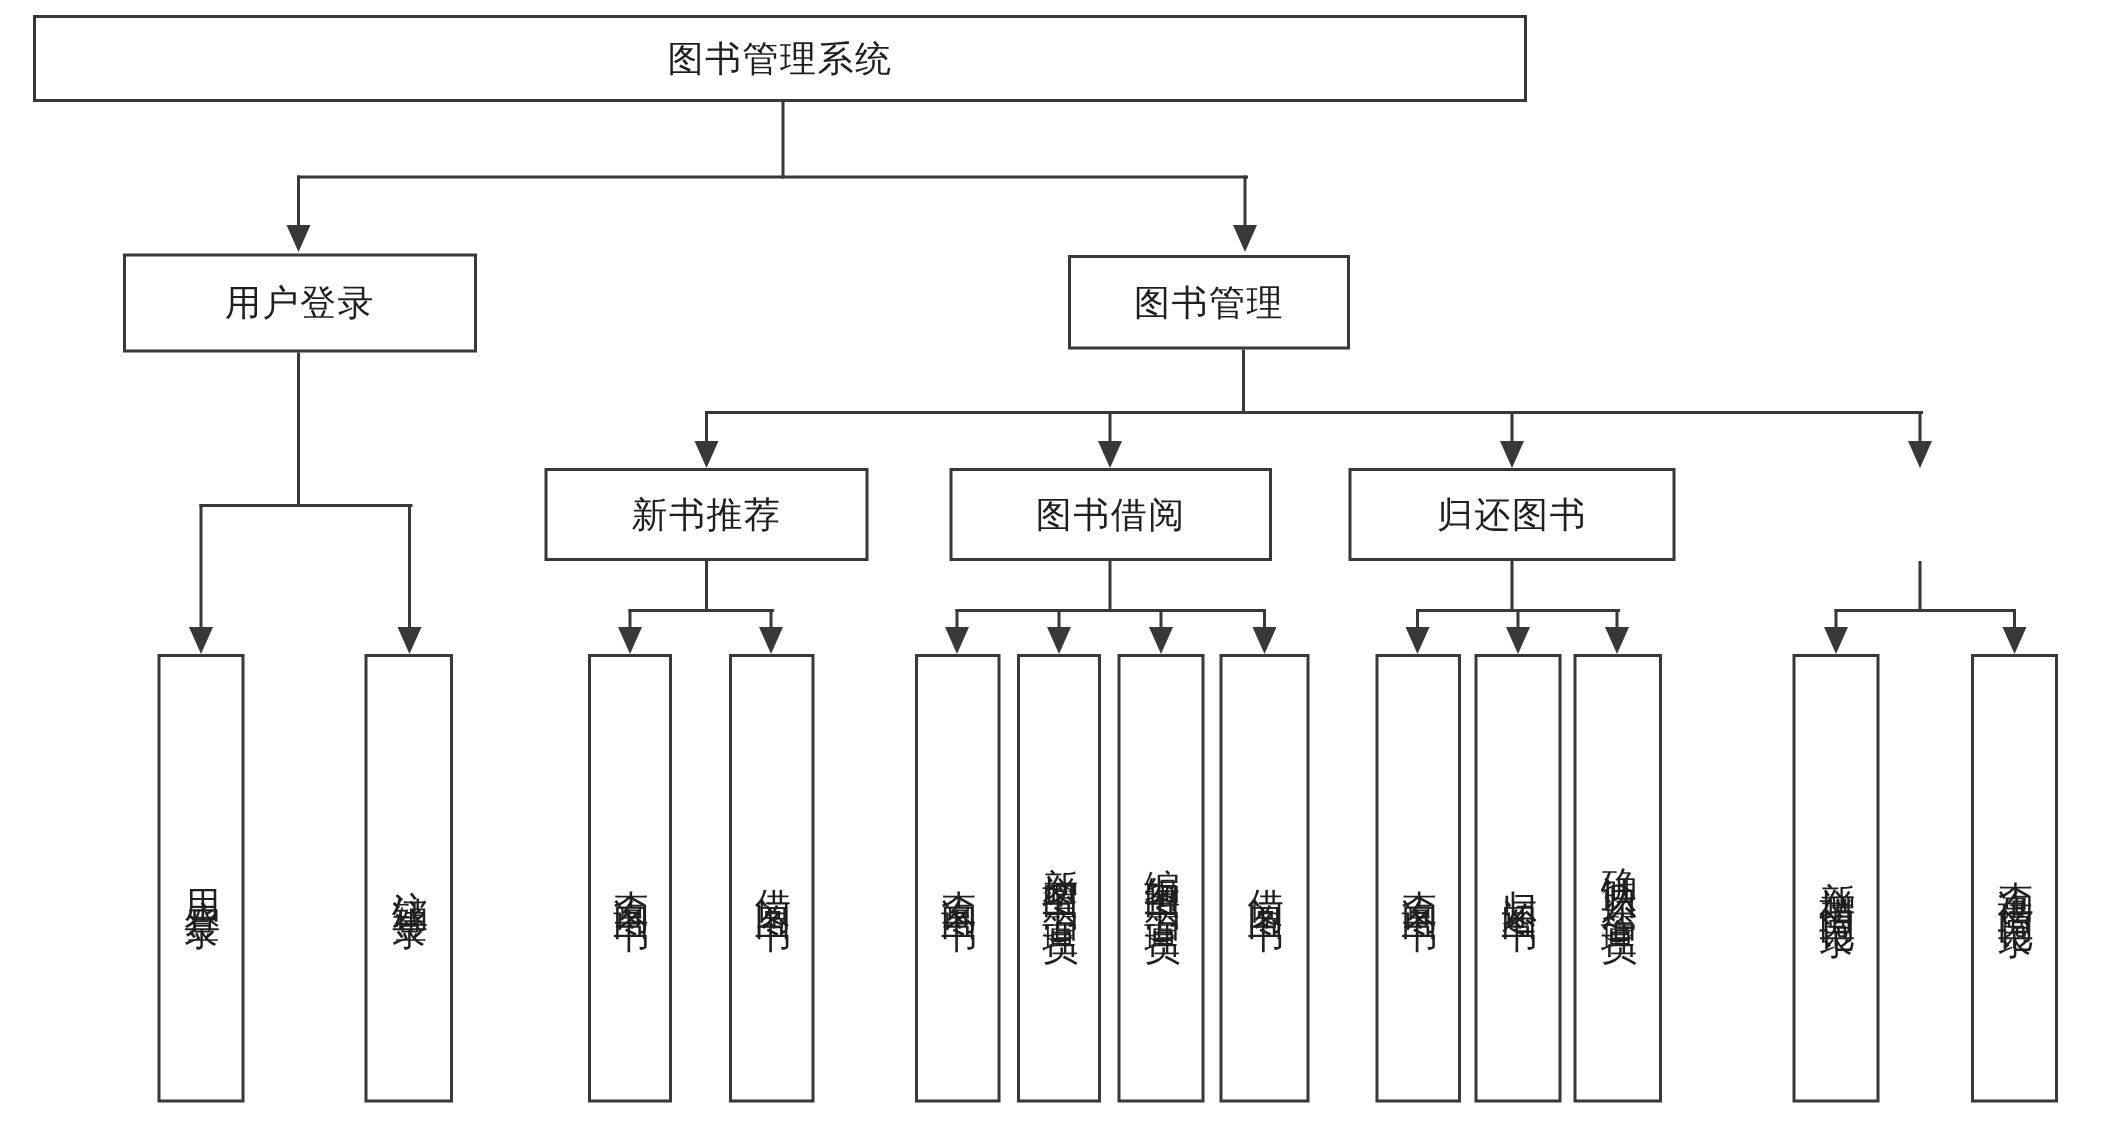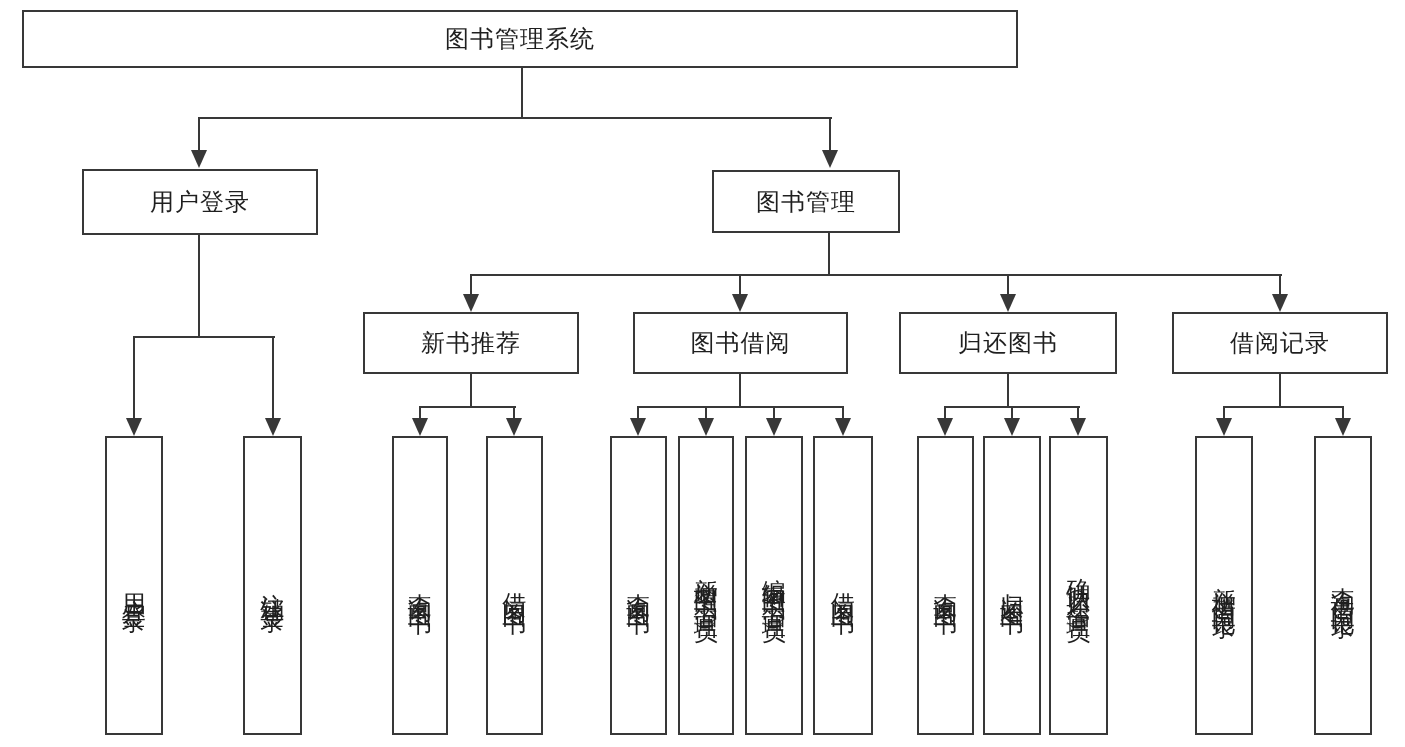--- a/index.html
+++ b/index.html
@@ -69,23 +69,20 @@
   <div class="ah" style="left:1272px;top:294px"></div>
 
   <div class="box" style="left:633px;top:312px;width:215px;height:62px">
     <span class="lbl">图书借阅</span>
   </div>
   <div class="box" style="left:363px;top:312px;width:216px;height:62px">
     <span class="lbl">新书推荐</span>
   </div>
   <div class="box" style="left:899px;top:312px;width:218px;height:62px">
     <span class="lbl">归还图书</span>
-  </div>
-  <div class="box" style="left:1172px;top:312px;width:216px;height:62px">
-    <span class="lbl">借阅记录</span>
   </div>
 
   <div class="vl" style="left:470px;top:374px;width:2px;height:34px"></div>
   <div class="hl" style="left:419px;top:406px;width:97px;height:2px"></div>
   <div class="vl" style="left:419px;top:406px;width:2px;height:14px"></div>
   <div class="ah" style="left:412px;top:418px"></div>
   <div class="vl" style="left:513px;top:406px;width:2px;height:14px"></div>
   <div class="ah" style="left:506px;top:418px"></div>
 
   <div class="vl" style="left:739px;top:374px;width:2px;height:34px"></div>

